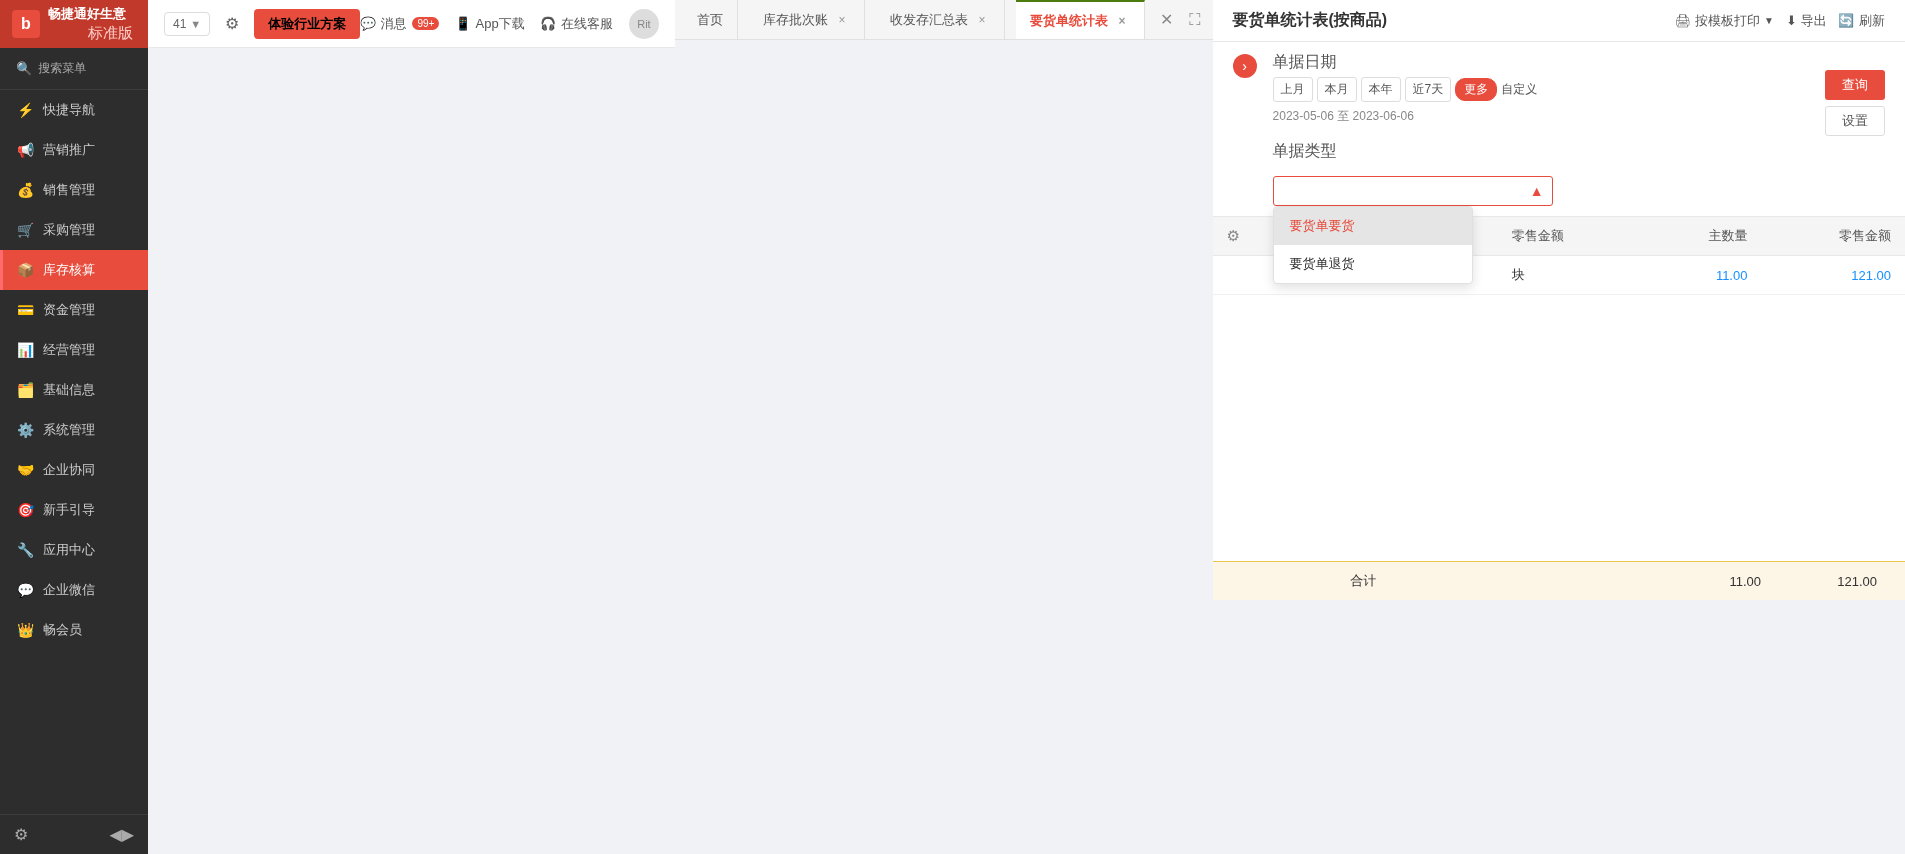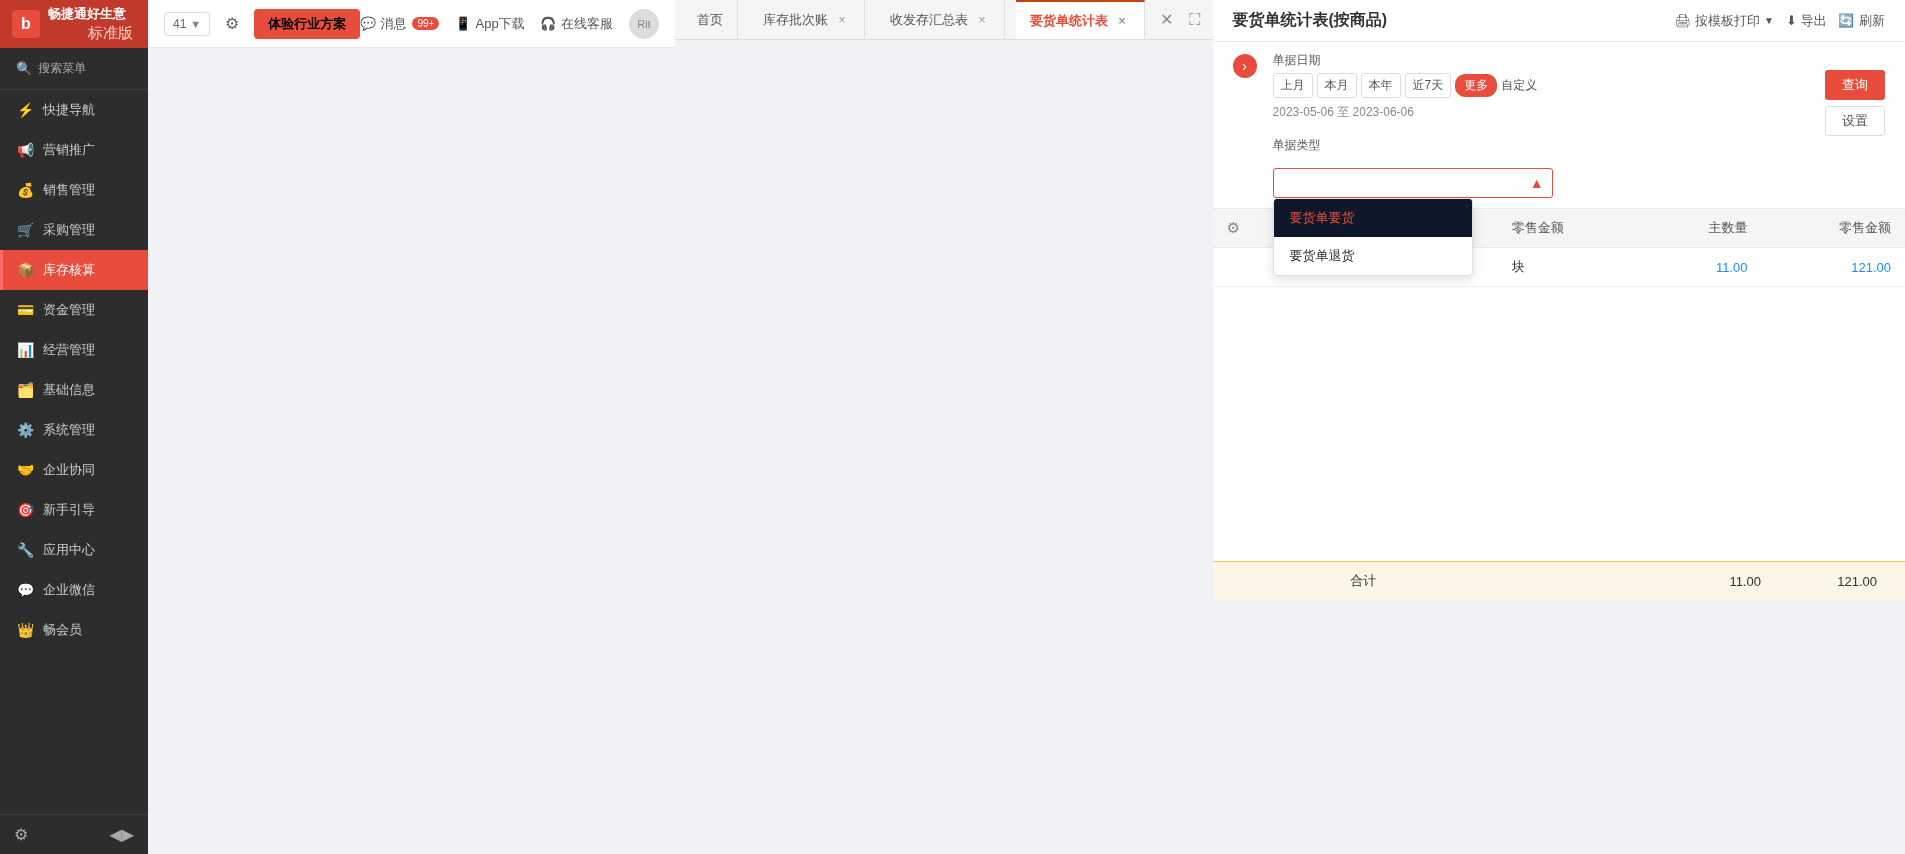--- a/index.html
+++ b/index.html
@@ -132,21 +132,21 @@
       display: flex; align-items: center;
       padding: 0 14px;
       height: 100%;
       cursor: pointer;
       color: #555; font-size: 13px;
       border-right: 1px solid #e0e0e0;
       white-space: nowrap;
       gap: 6px;
       position: relative;
     }
-    .tab-item.active { background: #fff; color: #e74c3c; border-top: 2px solid #c2410c; font-weight: bold; }
+    .tab-item.active { background: #fff; color: #e74c3c; border-top: 2px solid #4d7c0f; font-weight: bold; }
     .tab-close {
       font-size: 12px; color: #999; cursor: pointer;
       width: 16px; height: 16px; display: flex; align-items: center; justify-content: center;
       border-radius: 50%;
     }
     .tab-bar-actions {
       margin-left: auto; display: flex; align-items: center; gap: 8px;
     }
     .tab-action-btn { font-size: 16px; color: #888; cursor: pointer; padding: 0 4px; }
 
@@ -190,21 +190,21 @@
       width: 24px; height: 24px;
       background: #e74c3c;
       border-radius: 50%;
       display: flex; align-items: center; justify-content: center;
       color: white; cursor: pointer; font-size: 14px;
       margin-top: 2px;
     }
 
     .filter-fields { display: flex; align-items: flex-start; gap: 16px; flex: 1; flex-wrap: wrap; }
     .filter-field { display: flex; flex-direction: column; gap: 4px; }
-    .filter-label { font-size: 12px; color: #555; }
+    .filter-label { font-size: 16px; color: #555; }
     .filter-date-row { display: flex; align-items: center; gap: 6px; }
     .date-quick-btns { display: flex; gap: 4px; align-items: center; }
     .date-quick-btn {
       padding: 3px 7px; border: 1px solid #ddd; border-radius: 3px;
       font-size: 12px; cursor: pointer; color: #555; background: #fff;
     }
     .date-quick-btn.more {
       background: #e74c3c; color: white; border-color: #e74c3c;
       border-radius: 10px; padding: 2px 8px;
     }
@@ -231,21 +231,21 @@
       border: 1px solid #e0e0e0;
       border-radius: 4px;
       box-shadow: 0 4px 12px rgba(0,0,0,0.12);
       z-index: 100;
       overflow: hidden;
     }
     .dropdown-item {
       padding: 10px 16px;
       font-size: 13px; cursor: pointer; color: #333;
     }
-    .dropdown-item.selected { background: #0f172a; color: #e74c3c; }
+    .dropdown-item.selected { background: #e5e5e5; color: #e74c3c; }
 
     .filter-warehouse { display: flex; flex-direction: column; gap: 4px; flex: 1; }
     .filter-warehouse-input {
       display: flex; align-items: center;
       border: 1px solid #ddd; border-radius: 3px;
       padding: 4px 8px; cursor: pointer;
       font-size: 13px; color: #333;
       min-height: 30px; justify-content: space-between;
     }
     .filter-warehouse-dots { color: #aaa; font-size: 18px; letter-spacing: 1px; }

